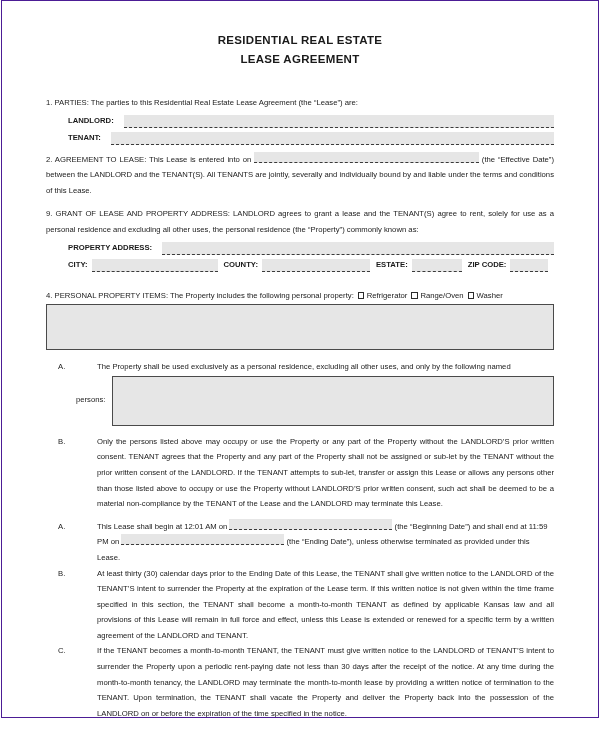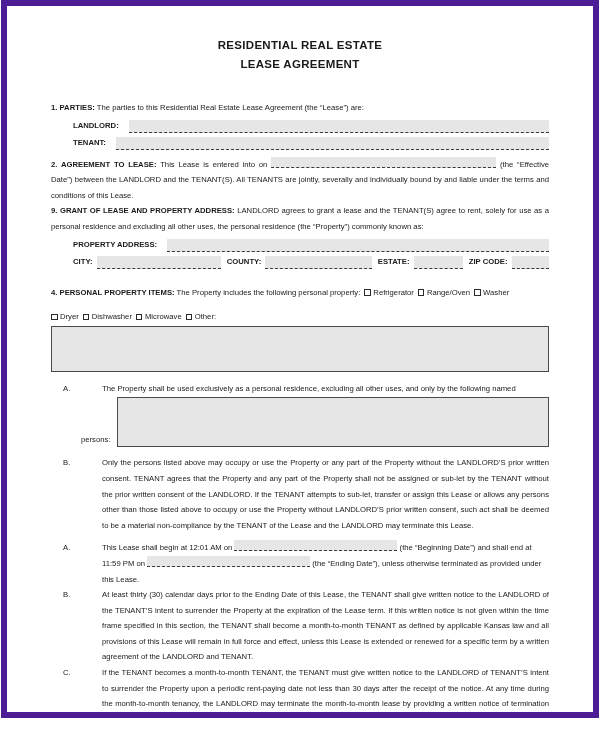--- a/index.html
+++ b/index.html
@@ -12,21 +12,21 @@
     height: 730px;
     font-family: "Liberation Sans", sans-serif;
     color: #1a1a1a;
   }
   .page {
     position: relative;
     width: 598px;
     height: 718px;
     margin: 0 auto;
     background: #ffffff;
-    border: 6px solid #4c1d95;
+    border: 1px solid #4c1d95;
     box-sizing: border-box;
     overflow: hidden;
   }
   .inner {
     padding: 30px 44px 0 44px;
     box-sizing: border-box;
   }
   .title-block {
     text-align: center;
     margin-bottom: 26px;
@@ -37,23 +37,24 @@
     letter-spacing: 0.3px;
     line-height: 19px;
   }
   p, .para {
     font-size: 7.7px;
     line-height: 15.6px;
     margin: 0 0 0 0;
     text-align: justify;
   }
   .sec-head {
-    font-weight: bold;
+    font-weight: normal;
   }
   .block {
+    margin-bottom: 8px;
   }
   .tight {
     margin-bottom: 0;
   }
   
   .field-row {
     display: flex;
     align-items: flex-end;
     font-size: 7.7px;
     line-height: 14px;
@@ -119,21 +120,21 @@
     padding-left: 12px;
     box-sizing: border-box;
   }
   .lettered-body {
     flex: 1 1 auto;
     text-align: justify;
     margin-left: 33px;
   }
   .persons-row {
     display: flex;
-    align-items: flex-end;
+    align-items: center;
     font-size: 7.7px;
     line-height: 15.6px;
   }
   .persons-label {
     flex: 0 0 auto;
     padding-left: 30px;
   }
 </style>
 </head>
 <body>
@@ -187,21 +188,20 @@
       <span class="fill-fixed" style="width:50px"></span>
       <span class="gap"></span>
       <span class="field-label">ZIP CODE:</span>
       <span class="fill-fixed" style="width:38px"></span>
     </div>
 
     <div style="height:7px"></div>
 
     <div class="cb-line"><span class="sec-head">4. PERSONAL PROPERTY ITEMS:</span><span> The Property includes the following personal property:</span><span class="cb"></span><span class="cb-label">Refrigerator</span><span class="cb"></span><span class="cb-label">Range/Oven</span><span class="cb"></span><span class="cb-label">Washer</span></div>
 
-    <div class="cb-line" style="margin-left:-4px"><span class="cb"></span><span class="cb-label">Dryer</span><span class="cb"></span><span class="cb-label">Dishwasher</span><span class="cb"></span><span class="cb-label">Microwave</span><span class="cb"></span><span class="cb-label">Other:</span></div>
 
     <div class="textbox" style="height:46px; margin-top:1px"></div>
 
     <div style="height:9px"></div>
 
 
     <div class="lettered">
       <span class="letter">A.</span>
       <span class="lettered-body">The Property shall be used exclusively as a personal residence, excluding all other uses, and only by the following named</span>
     </div>

